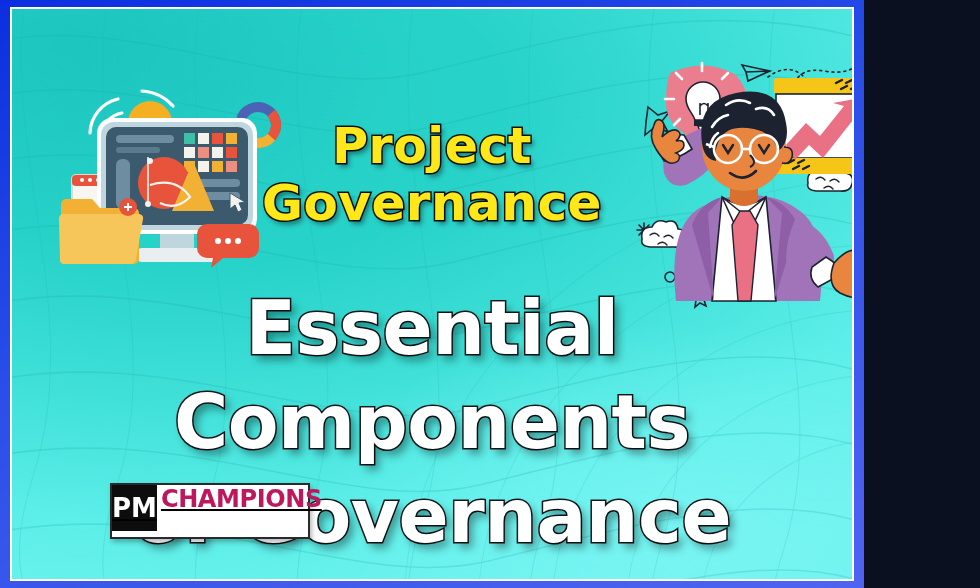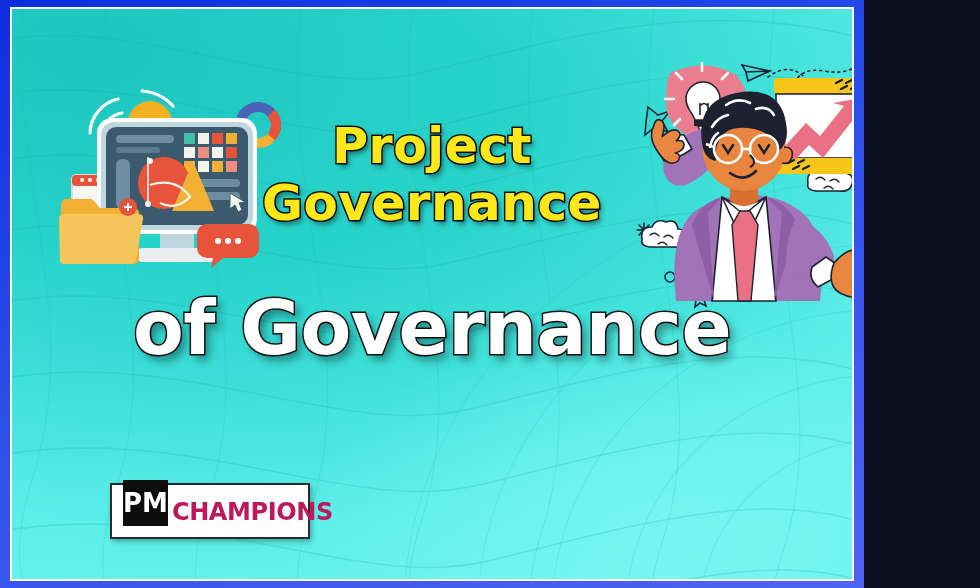--- a/index.html
+++ b/index.html
@@ -78,23 +78,24 @@
   .headline .hl.h2{text-align:center;}
 
   
   .logo{
     position:absolute;
     left:98px;top:474px;
     width:200px;height:56px;
     background:#ffffff;
     border:2px solid #2a2a2a;
     box-shadow:2px 3px 5px rgba(0,0,0,.28);
-    display:flex;align-items:flex-end;
+    display:flex;align-items:flex-start;
     box-sizing:border-box;
-    padding:11px;
+    padding:0;
+    text-decoration:underline;
   }
   .logo .pm{
     background:#0d0d0d;color:#ffffff;
     font-weight:bold;font-size:26px;letter-spacing:0px;
     width:62px;height:46px;
     display:flex;align-items:center;justify-content:center;
     font-family:"DejaVu Sans", sans-serif;
   }
   .logo .champ{
     color:#be185d;font-weight:bold;font-size:24px;
@@ -358,20 +359,21 @@
         </g>
       </svg>
     </div>
 
     <div class="kicker">
       <span class="line l1">Project</span>
       <span class="line l2">Governance</span>
     </div>
 
     <div class="headline">
+      <span class="hl h1">Essential Components</span>
       <span class="hl h2">of Governance</span>
     </div>
 
     <div class="logo">
       <span class="pm">PM</span>
       <span class="champ">CHAMPIONS</span>
     </div>
   </div>
 </div>
 

